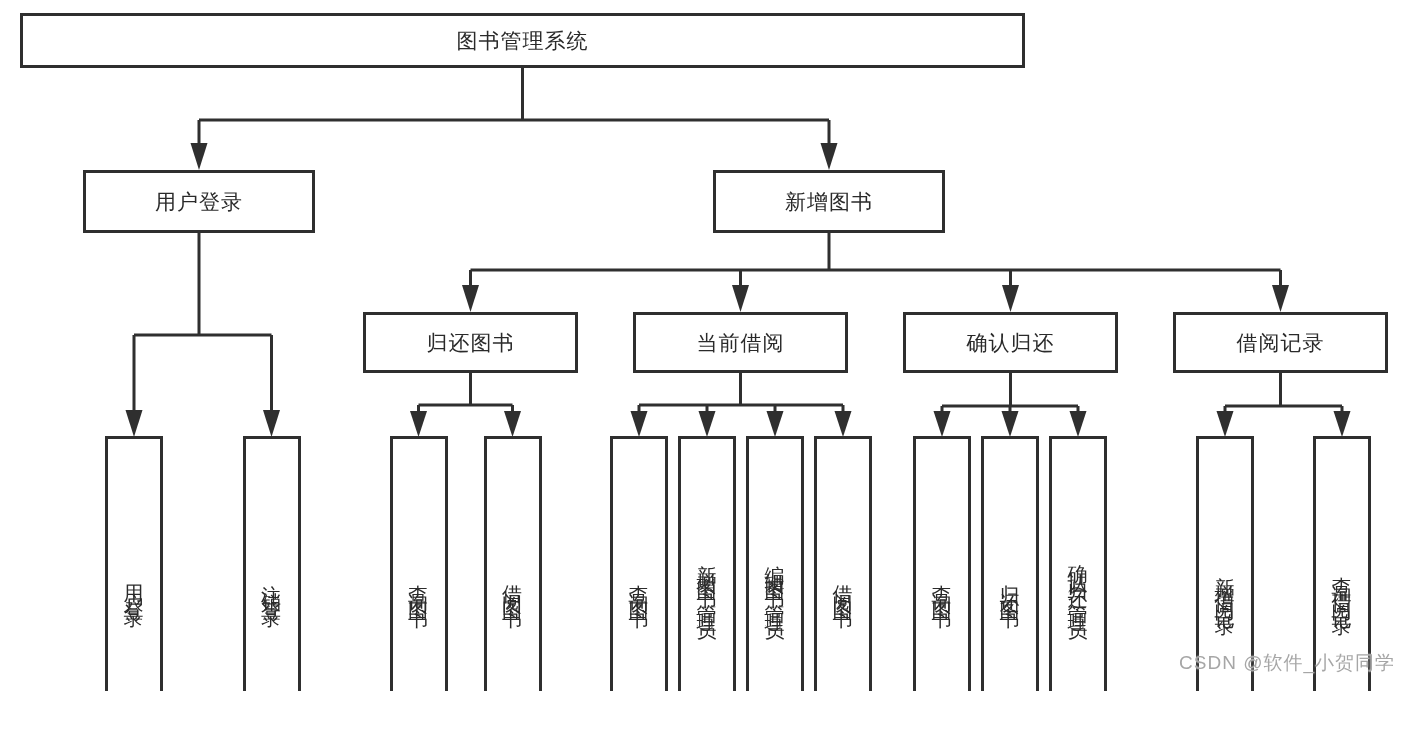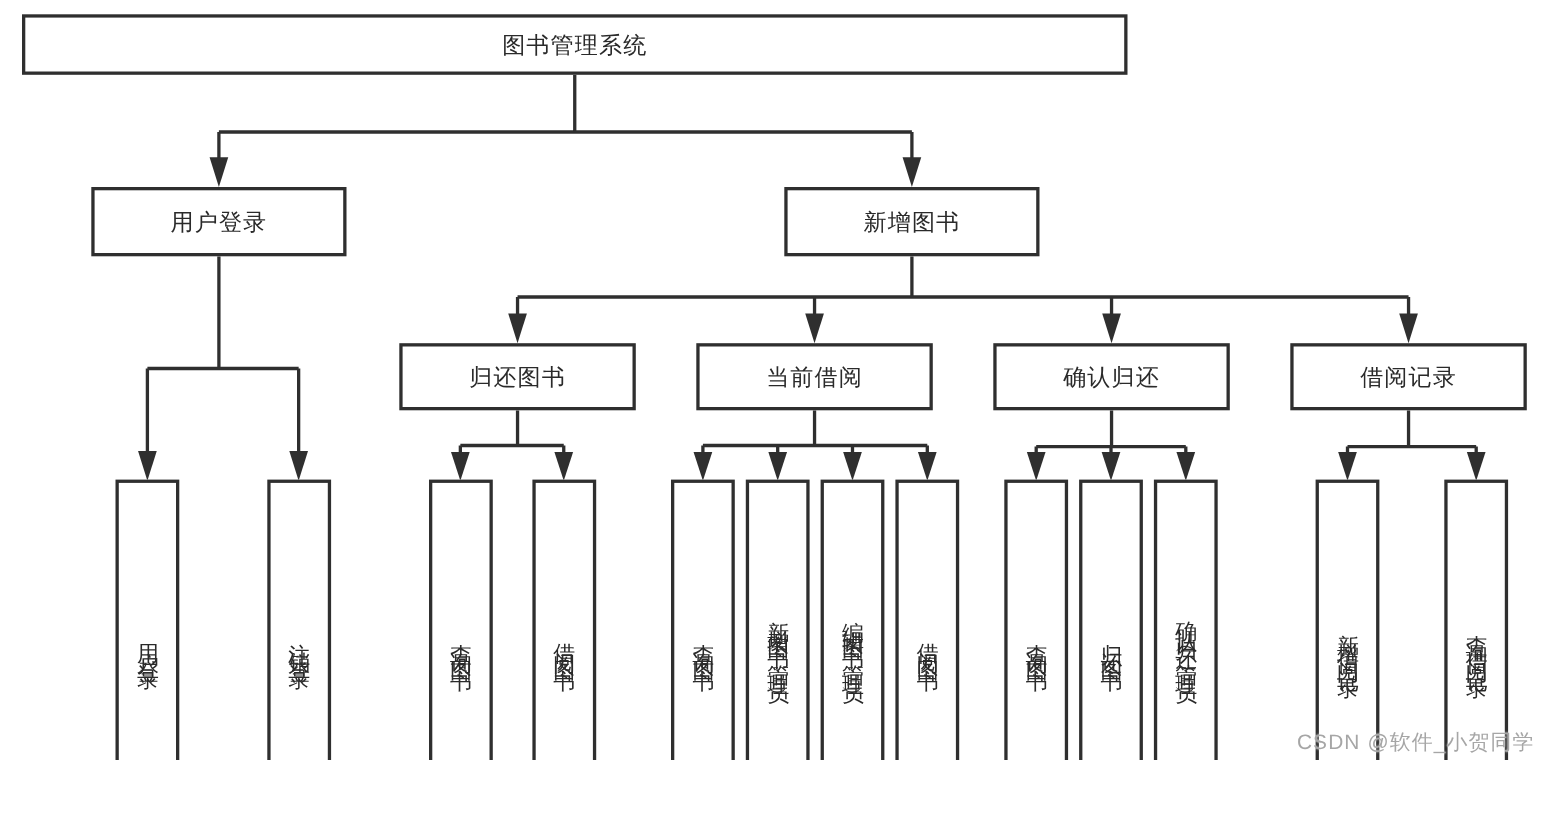--- a/index.html
+++ b/index.html
@@ -50,21 +50,21 @@
   .vtext{
     writing-mode:vertical-rl;
     text-orientation:mixed;
     color:var(--text);
     font-size:20px;
     letter-spacing:8px;
     line-height:1;
   }
   .watermark{
     position:absolute;
-    right:10px;bottom:3px;
+    right:10px;bottom:15px;
     color:var(--wm);
     font-size:19px;
     letter-spacing:1px;
     text-shadow:0 0 2px #fff;
     z-index:3;
     white-space:nowrap;
   }
 </style>
 </head>
 <body>

